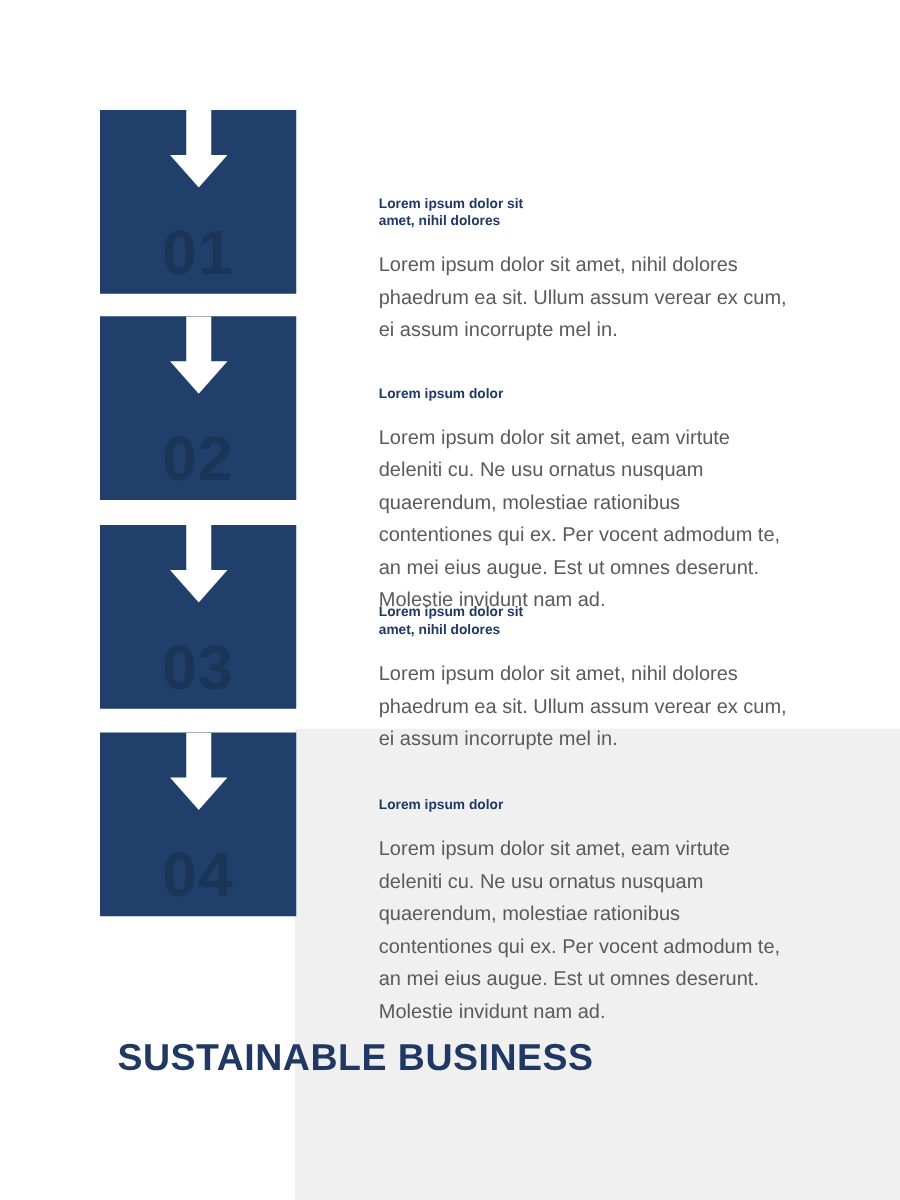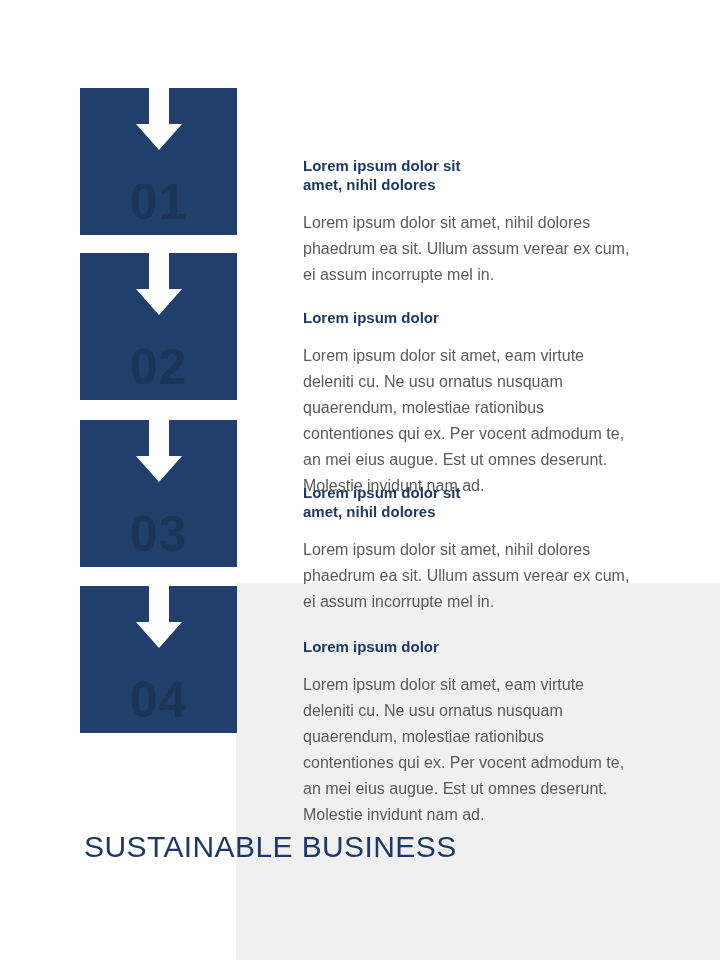--- a/index.html
+++ b/index.html
@@ -76,44 +76,44 @@
   
   .step-text {
     position: absolute;
     left: 303px;
     width: 330px;
   }
 
   .step-heading {
     margin: 0 0 16px 0;
     font-family: "Liberation Sans", sans-serif;
-    font-size: 15px;
+    font-size: 11px;
     font-weight: 700;
     line-height: 1.28;
     color: #1f3864;
     white-space: pre-line;
   }
 
   .step-body {
     margin: 0;
     font-family: "Liberation Sans", sans-serif;
     font-size: 16px;
     font-weight: 400;
     line-height: 1.62;
     color: #5a5a5a;
   }
 
   
   #page-title {
     position: absolute;
-    left: 84px;
+    left: 94px;
     top: 830px;
     font-family: "Liberation Sans", sans-serif;
     font-size: 30px;
-    font-weight: 400;
+    font-weight: 700;
     letter-spacing: 0.4px;
     color: #1f3864;
     white-space: nowrap;
   }
 </style>
 </head>
 <body>
 
 <div id="bg-panel"></div>
 

